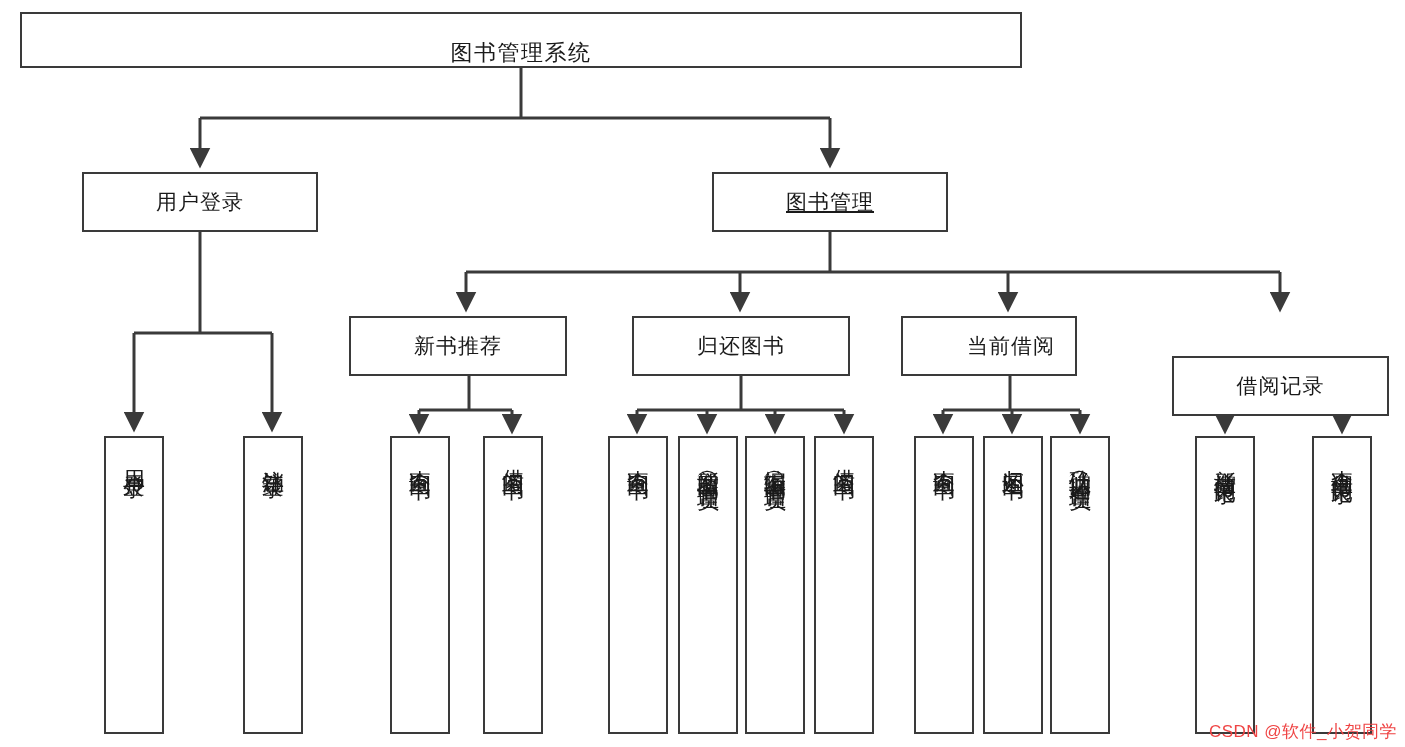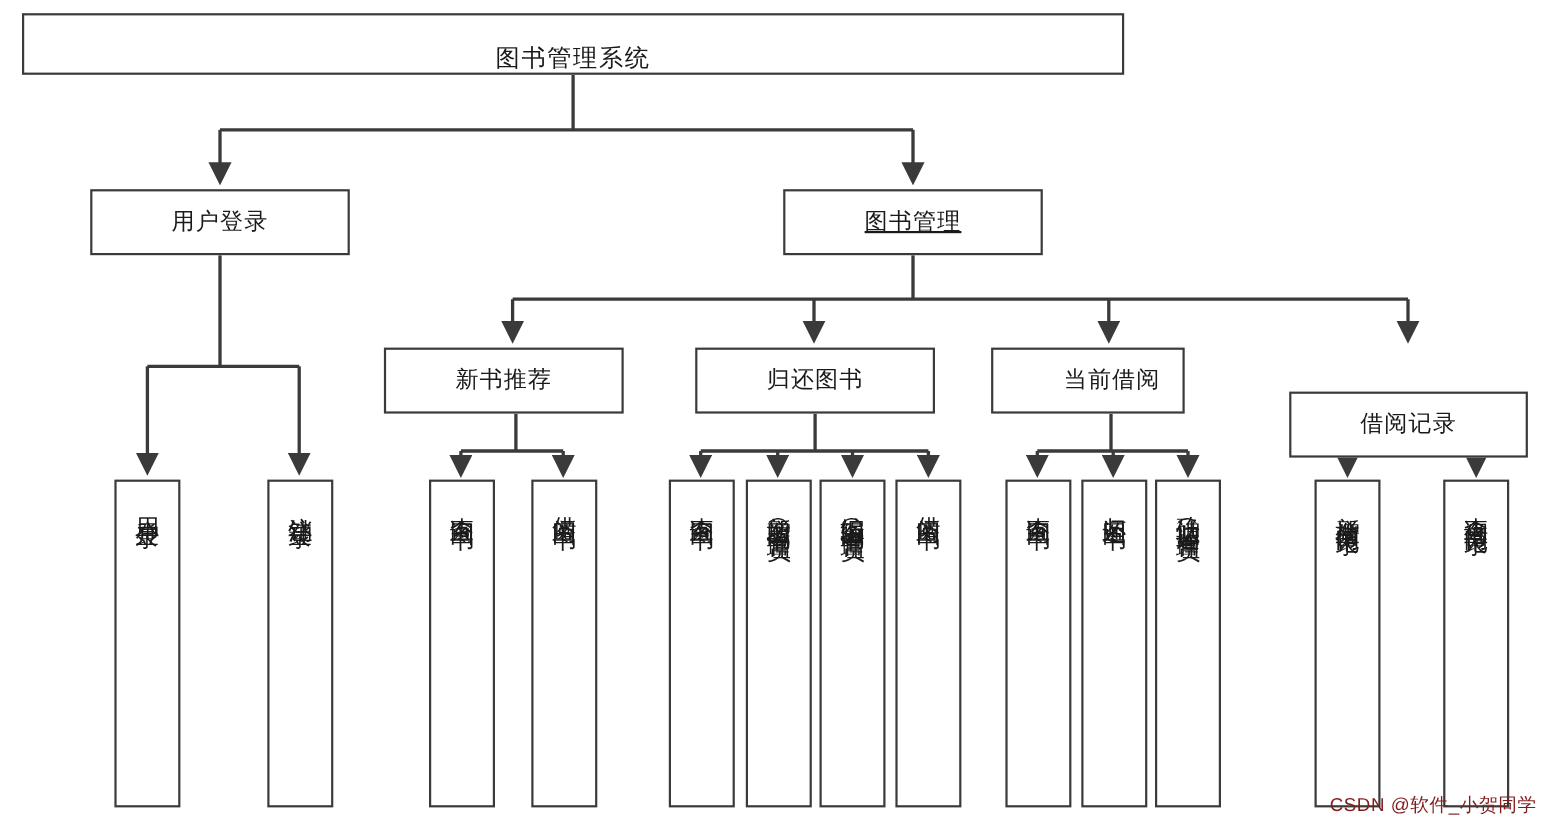--- a/index.html
+++ b/index.html
@@ -60,21 +60,21 @@
   }
   #title-node .label {
     font-size: 22px;
     letter-spacing: 1.5px;
   }
   .watermark {
     position: absolute;
     right: 8px;
     bottom: 4px;
     font-size: 17px;
-    color: #7f1d1d;
+    color: #ef4444;
     letter-spacing: 0.5px;
     white-space: nowrap;
   }
 </style>
 </head>
 <body>
 
 <div id="diagram-root">
 
   <svg class="edges" viewBox="0 0 1405 747" width="1405" height="747">

